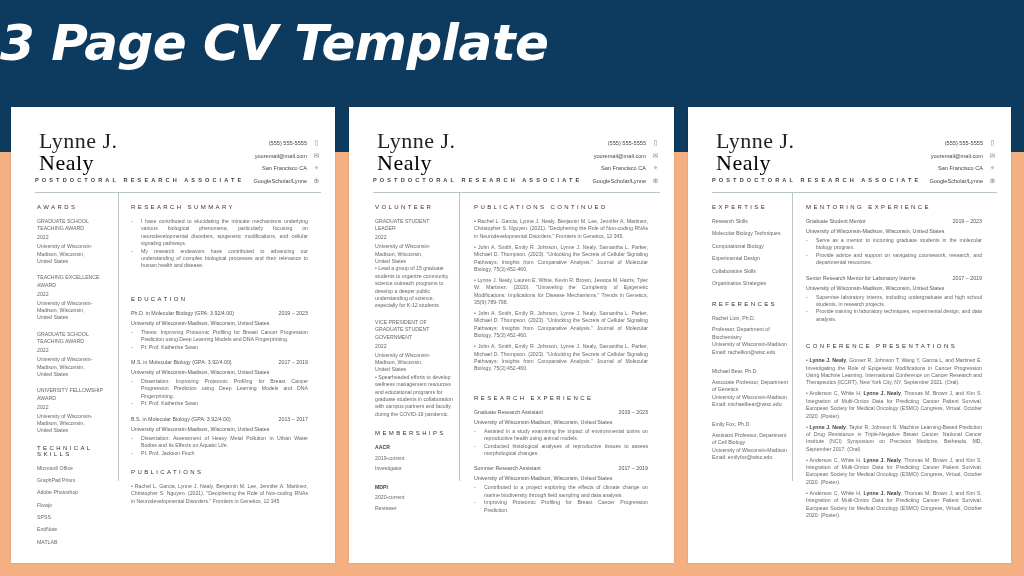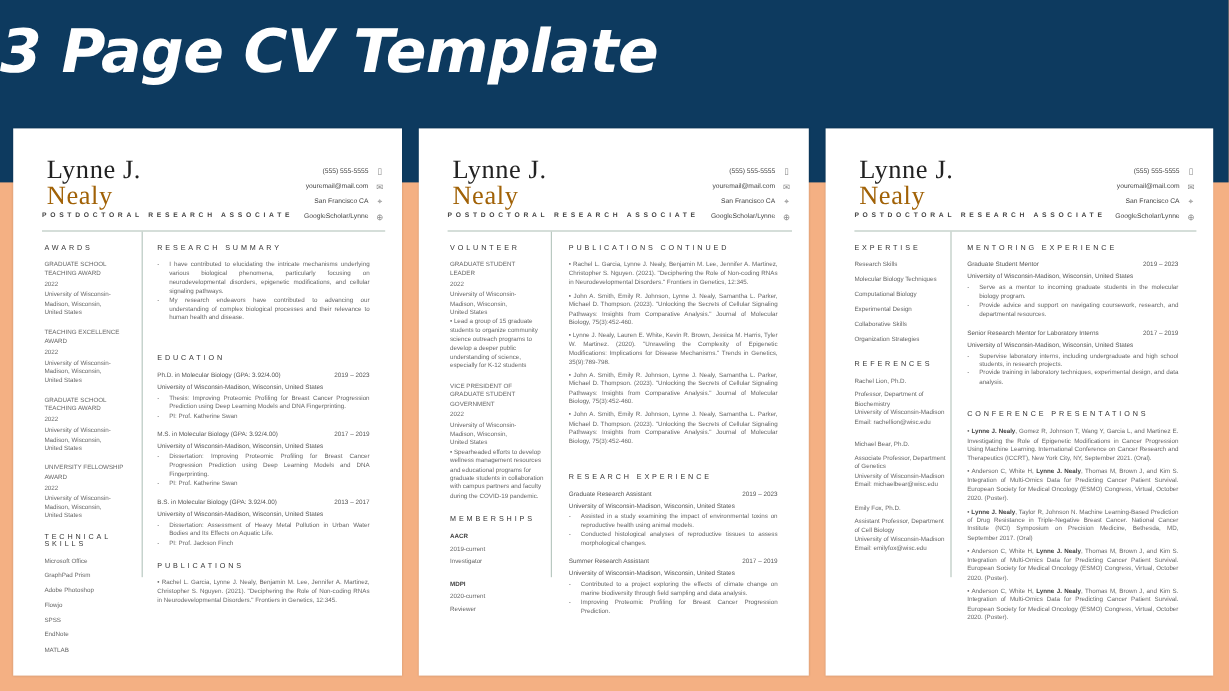--- a/index.html
+++ b/index.html
@@ -25,21 +25,21 @@
   }
   .page.p1 { left: 11px; width: 324px; }
   .page.p2 { left: 349px; width: 325px; }
   .page.p3 { left: 688px; width: 323px; }
 
   .name {
     position: absolute; left: 28px; top: 24px;
     font-family: "Liberation Serif", serif; font-size: 22px; line-height: 20px;
     color: #222; letter-spacing: 0.5px;
   }
-  .name .last { color: #a16207; display: block; margin-top: 2px; }
+  .name .last { color: #000000; display: block; margin-top: 2px; }
   .subtitle {
     position: absolute; left: 24px; top: 70px; font-size: 5.6px; letter-spacing: 3.1px;
     color: #444; font-weight: bold;
   }
   .contacts { position: absolute; right: 14px; top: 30px; text-align: right; }
   .contact-row {
     display: flex; justify-content: flex-end; align-items: center; gap: 5px;
     height: 12.5px; font-size: 5.6px; color: #444;
   }
   .cicon {

